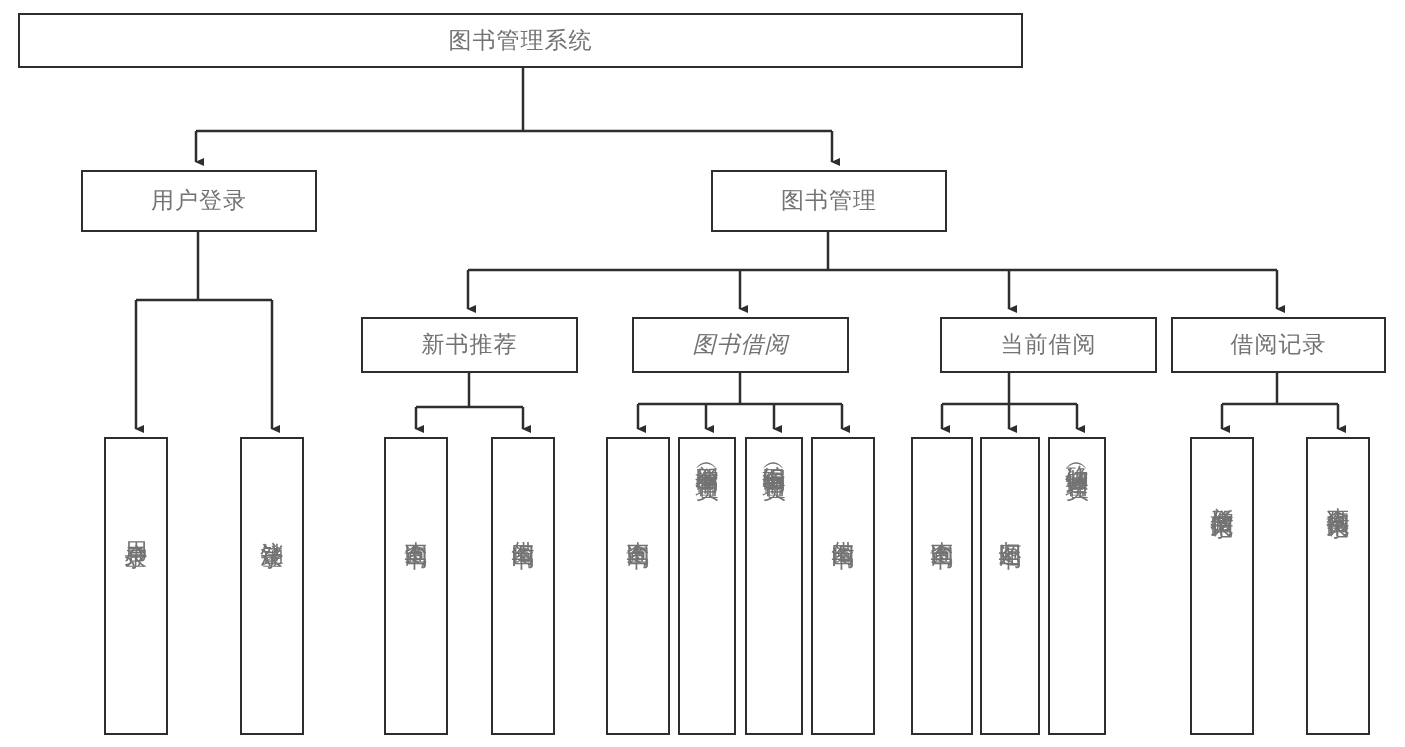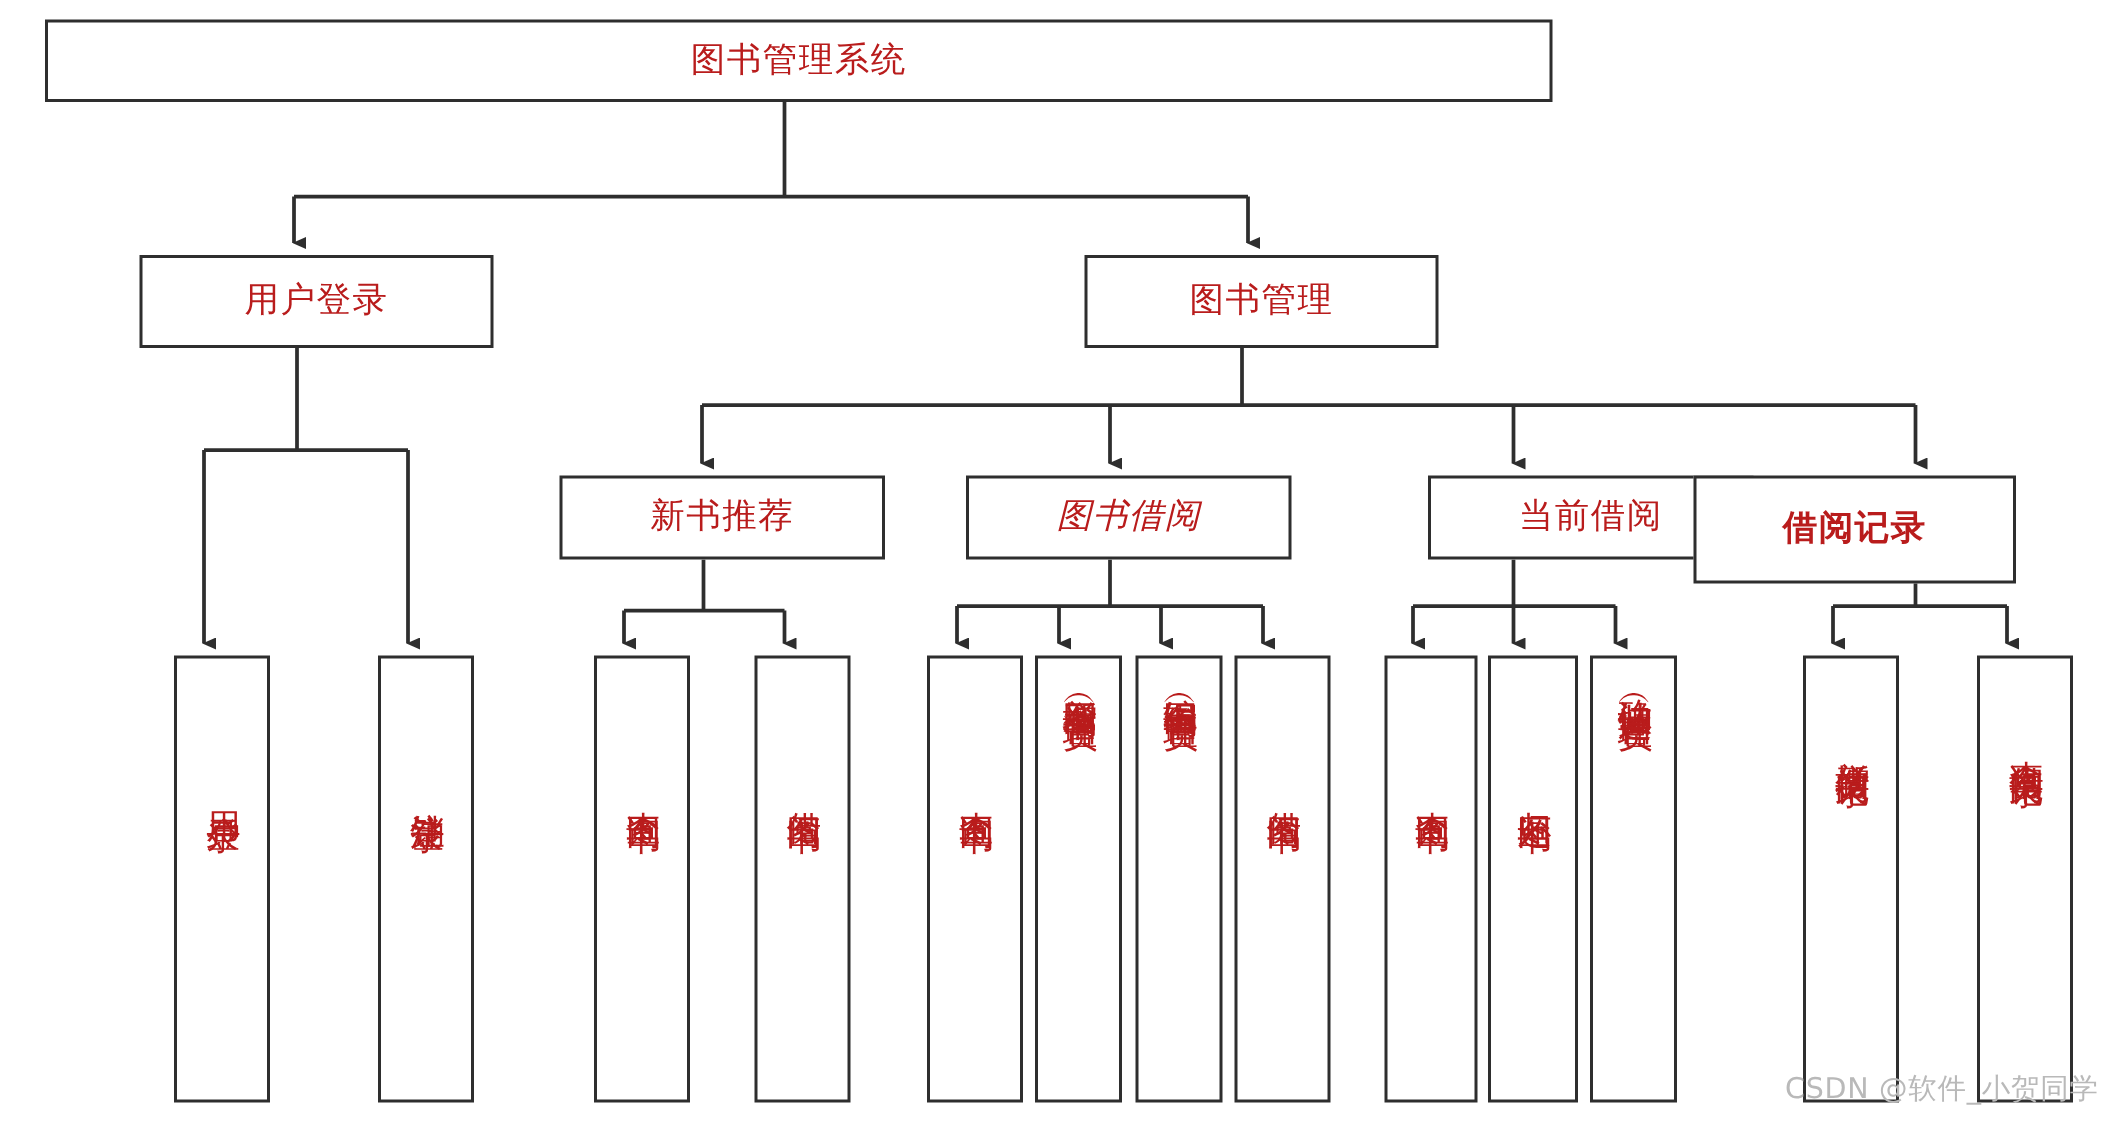--- a/index.html
+++ b/index.html
@@ -27,22 +27,21 @@
     pointer-events: none;
   }
   .node {
     position: absolute;
     box-sizing: border-box;
     background: #ffffff;
     border: 2.5px solid #2e2e2e;
     display: flex;
     align-items: center;
     justify-content: center;
-    color: #b91c1c;
-    margin-left: 12px;
+    color: #737373;
   }
   .node-h .node-label {
     font-size: 23px;
     line-height: 1.1;
     letter-spacing: 1px;
     white-space: nowrap;
   }
   .node-v {
     align-items: flex-start;
     justify-content: center;
@@ -144,21 +143,21 @@
 
   <div class="node node-h" style="left:361px; top:317px; width:217px; height:56px;">
     <span class="node-label">新书推荐</span>
   </div>
   <div class="node node-h" style="left:632px; top:317px; width:217px; height:56px;font-style:italic;">
     <span class="node-label">图书借阅</span>
   </div>
   <div class="node node-h" style="left:940px; top:317px; width:217px; height:56px;">
     <span class="node-label">当前借阅</span>
   </div>
-  <div class="node node-h" style="left:1117px; top:317px; width:215px; height:72px;font-weight:bold;">
+  <div class="node node-h" style="left:1171px; top:317px; width:215px; height:56px;">
     <span class="node-label">借阅记录</span>
   </div>
 
   <div class="node node-v mid" style="left:104px; top:437px; width:64px; height:298px;">
     <span class="node-label">用户登录</span>
   </div>
   <div class="node node-v mid" style="left:240px; top:437px; width:64px; height:298px;">
     <span class="node-label">注销登录</span>
   </div>
 
@@ -192,15 +191,14 @@
     <span class="node-label">确认归还（管理员）</span>
   </div>
 
   <div class="node node-v mid2" style="left:1190px; top:437px; width:64px; height:298px;">
     <span class="node-label">新增借阅记录</span>
   </div>
   <div class="node node-v mid2" style="left:1306px; top:437px; width:64px; height:298px;">
     <span class="node-label">查询借阅记录</span>
   </div>
 
-  <div class="watermark">CSDN @软件_小贺同学</div>
 
 </div>
 
 </body></html>

